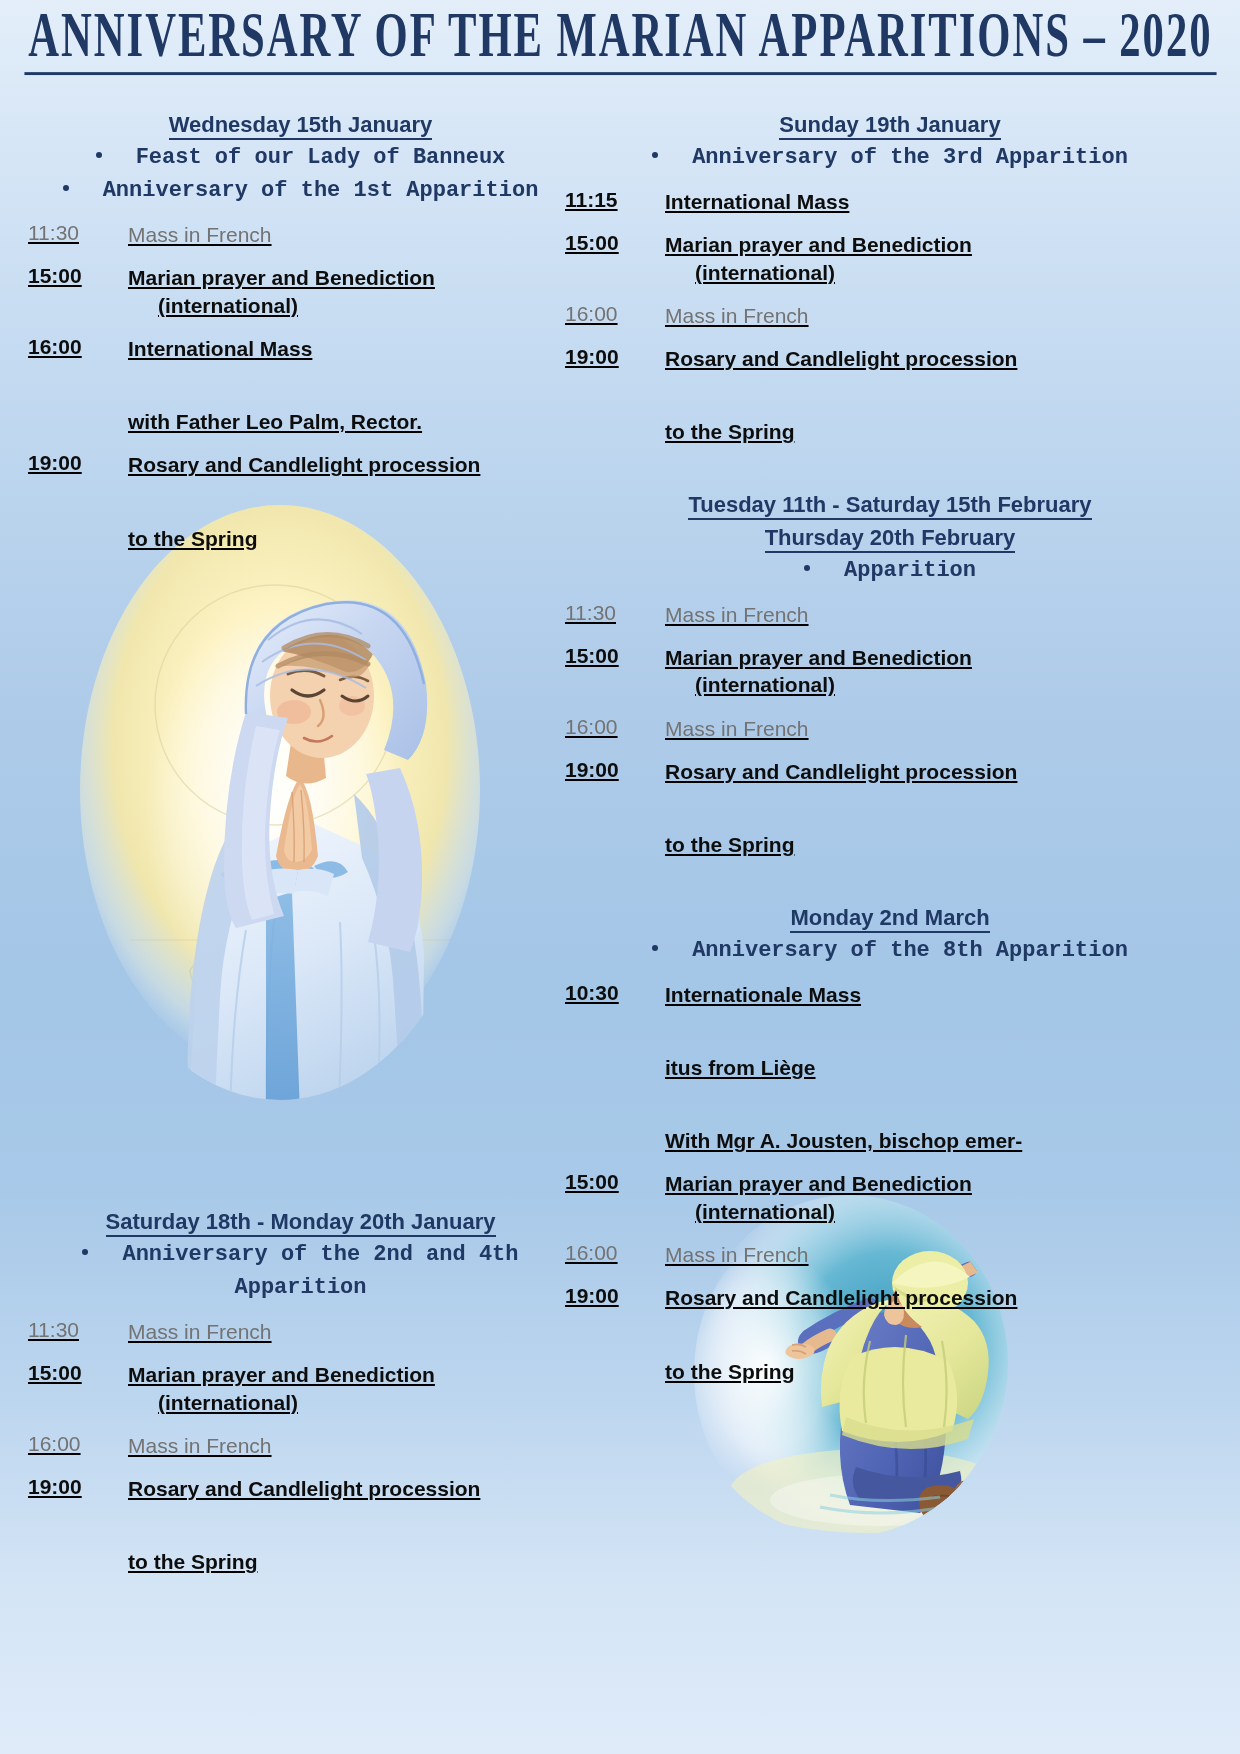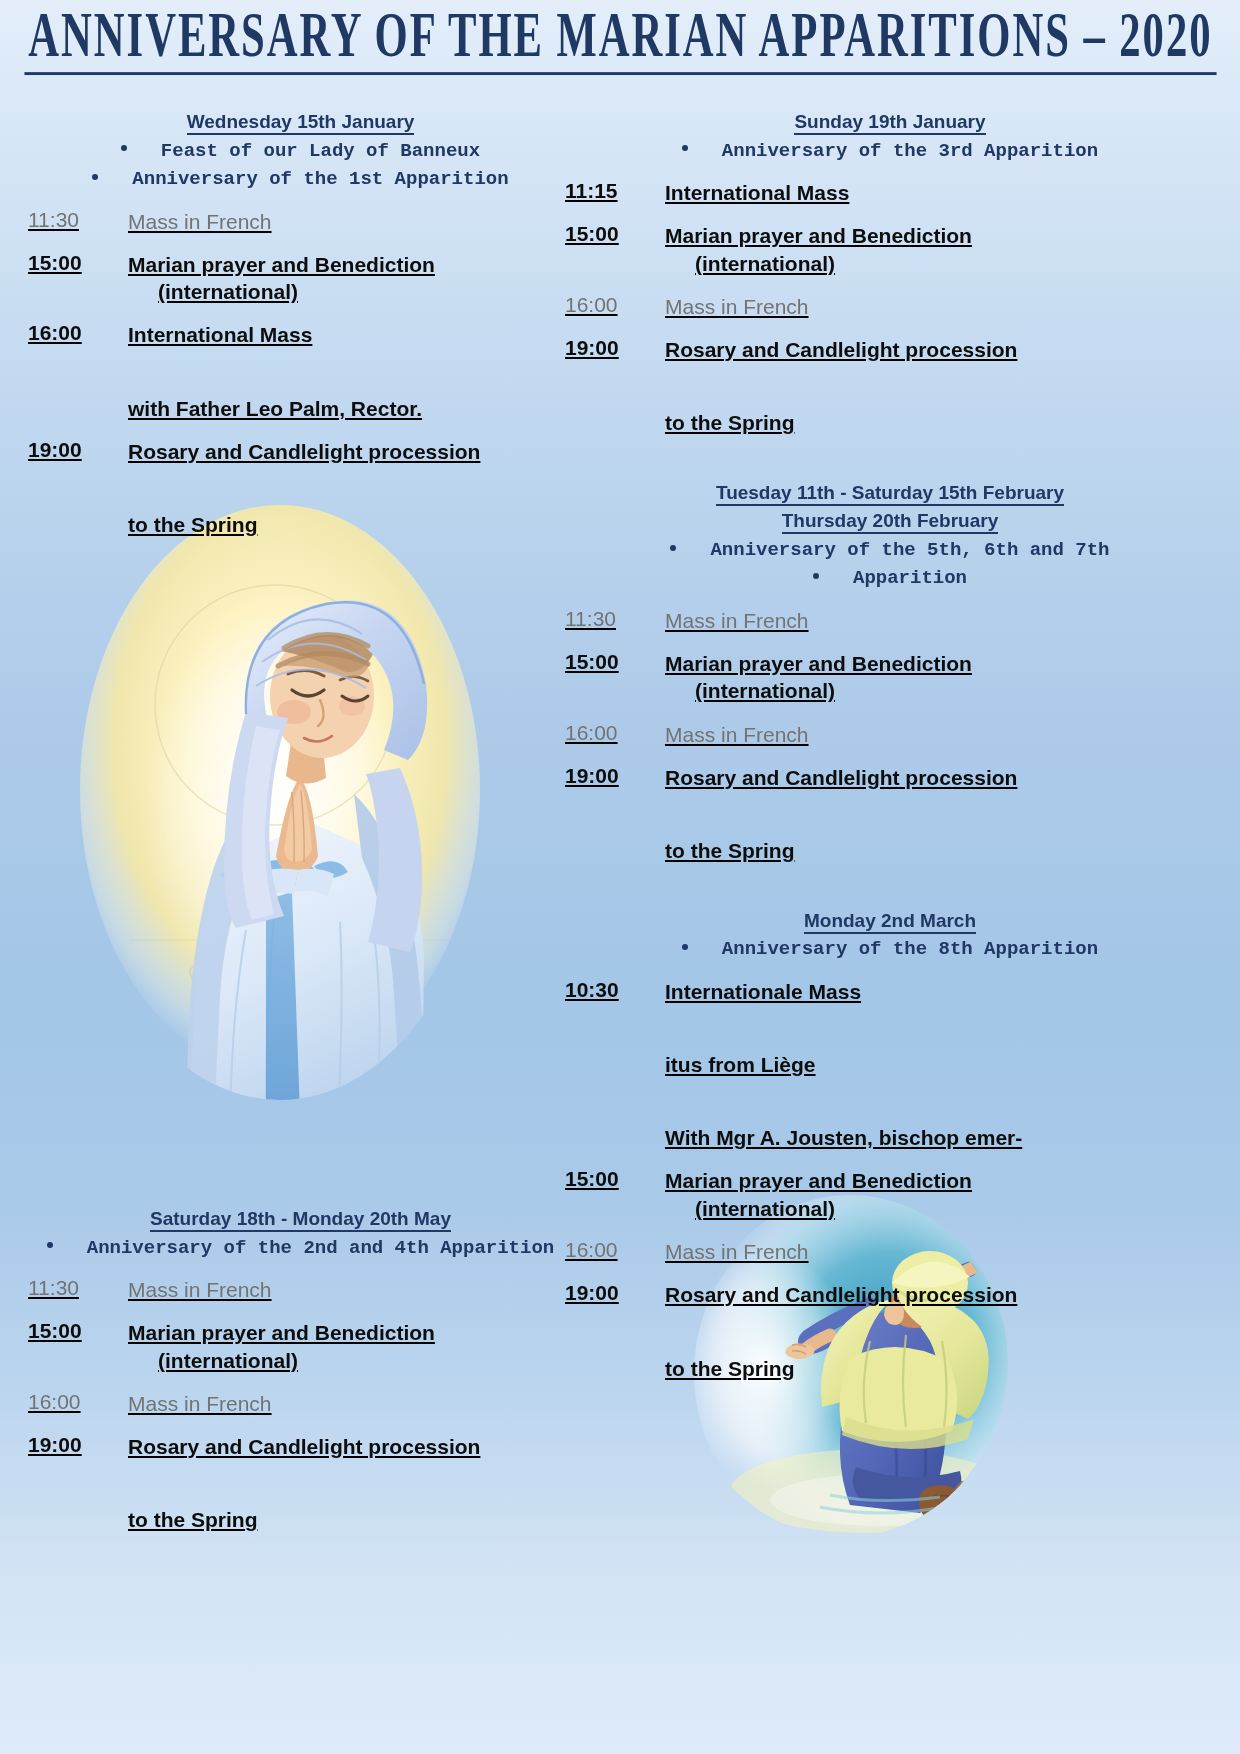--- a/index.html
+++ b/index.html
@@ -39,21 +39,21 @@
   
   .col{position:absolute;}
   .col-left{left:28px;top:108px;width:545px;}
   .col-right{left:565px;top:108px;width:650px;}
   .col-bottom-left{left:28px;top:1205px;width:545px;}
 
   
   .hdr{
     color:#1f3864;
     font-weight:700;
-    font-size:19px;
+    font-size:22px;
     line-height:1.50;
     text-align:center;
   }
   .hdr-line{display:block;}
   .hdr-line .u{
     border-bottom:2px solid #1f3864;
     display:inline;
     padding-bottom:1px;
   }
   .hdr-bullet{
@@ -349,21 +349,21 @@
         <div class="desc"><span>Rosary and Candlelight procession</span><span class="cont">to the Spring</span></div>
       </div>
     </div>
   </div>
 
 </div>
 
 <div class="col col-bottom-left">
   <div class="block">
     <div class="hdr">
-      <span class="hdr-line"><span class="u">Saturday 18th  - Monday 20th May</span></span>
+      <span class="hdr-line"><span class="u">Saturday 18th  - Monday 20th January</span></span>
       <span class="hdr-bullet"><span class="dot"></span><span class="u">Anniversary of the 2nd and 4th Apparition</span></span>
     </div>
     <div class="sched">
       <div class="row reg">
         <div class="time">11:30</div>
         <div class="desc"><span>Mass in French</span></div>
       </div>
       <div class="row bold">
         <div class="time">15:00</div>
         <div class="desc"><span>Marian prayer and Benediction</span><span class="indent">(international)</span></div>
@@ -406,21 +406,20 @@
       </div>
     </div>
   </div>
 
   <div class="gap-md"></div>
 
   <div class="block">
     <div class="hdr">
       <span class="hdr-line"><span class="u">Tuesday 11th  - Saturday 15th February</span></span>
       <span class="hdr-line"><span class="u">Thursday 20th February</span></span>
-      <span class="hdr-bullet"><span class="dot"></span><span class="u">Anniversary of the 5th, 6th and 7th</span></span>
       <span class="hdr-bullet"><span class="dot"></span><span class="u">Apparition</span></span>
     </div>
     <div class="sched">
       <div class="row reg">
         <div class="time">11:30</div>
         <div class="desc"><span>Mass in French</span></div>
       </div>
       <div class="row bold">
         <div class="time">15:00</div>
         <div class="desc"><span>Marian prayer and Benediction</span><span class="indent">(international)</span></div>

